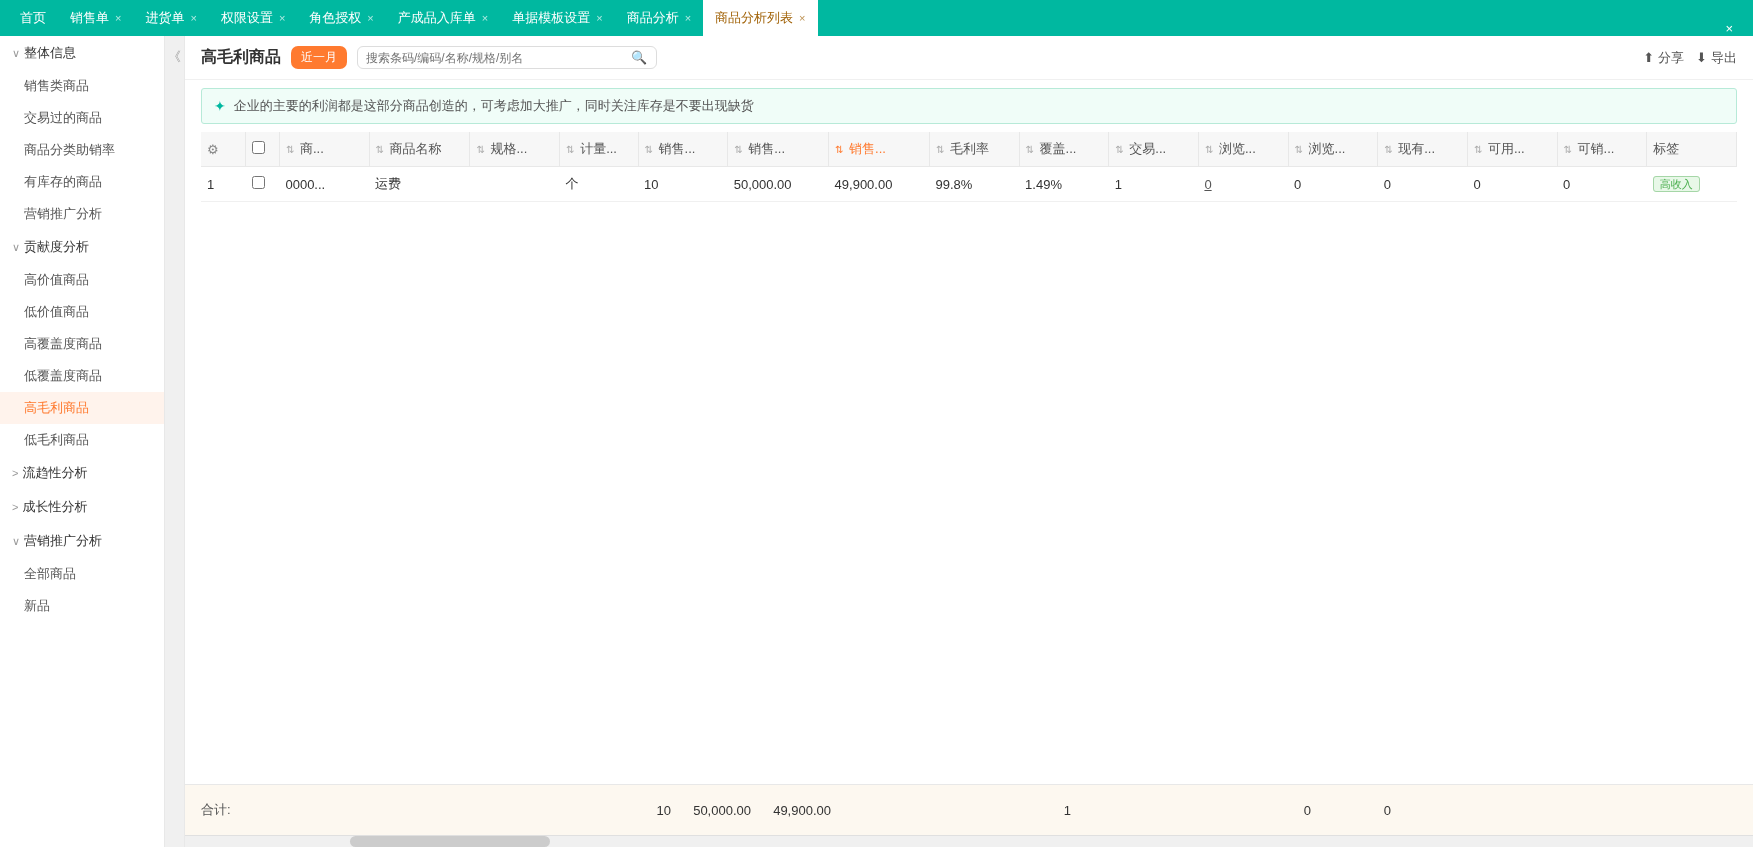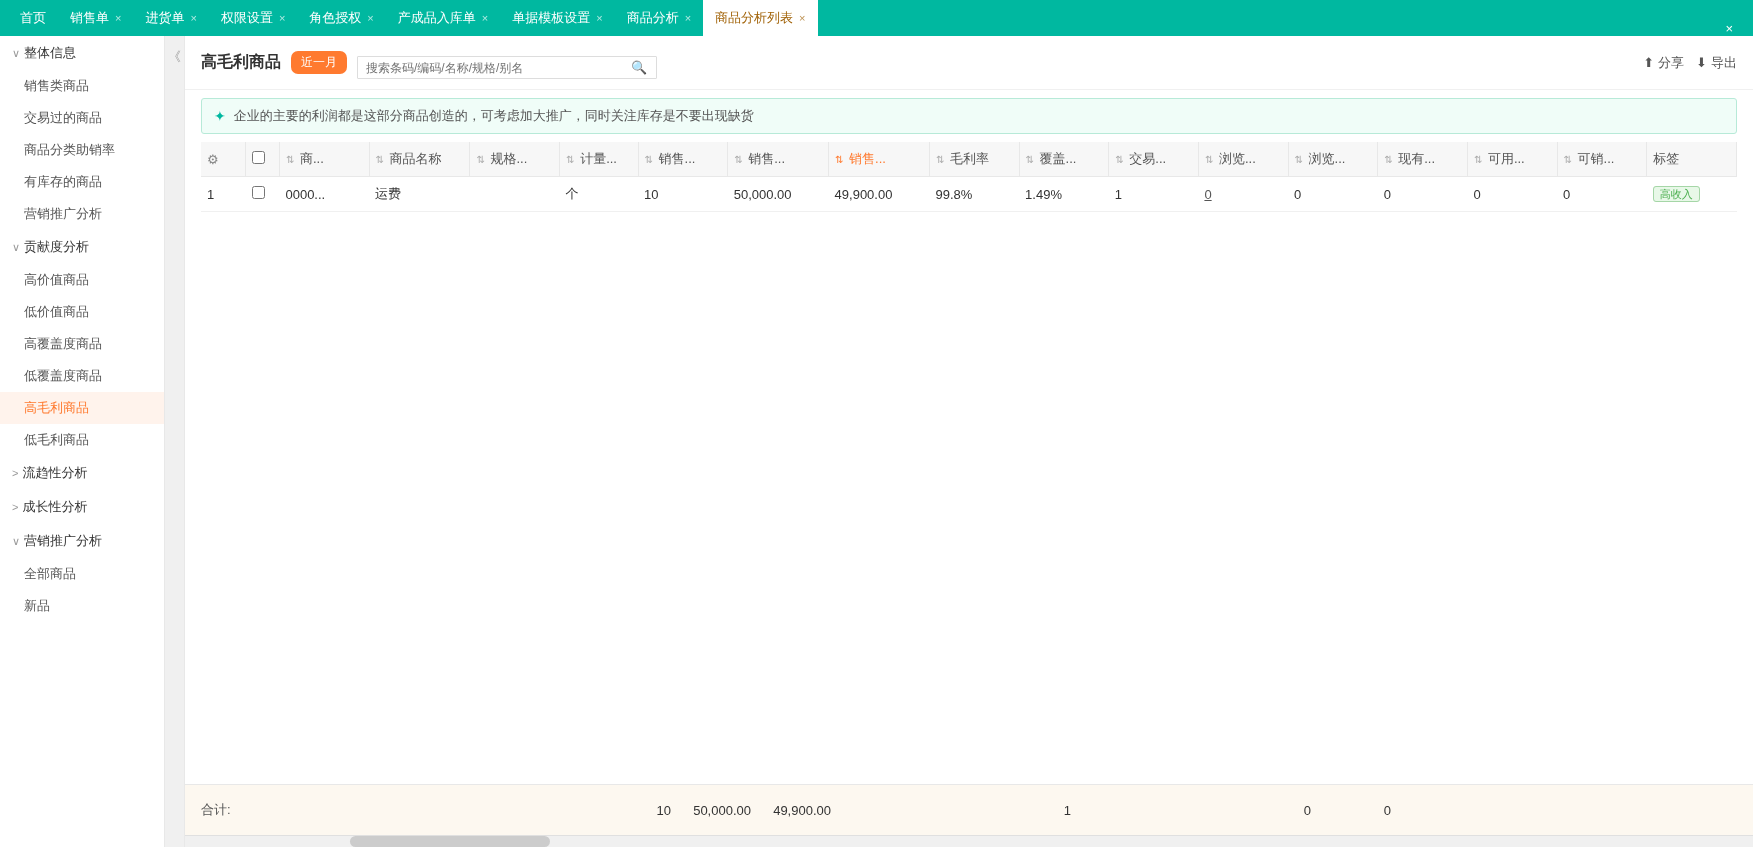--- a/index.html
+++ b/index.html
@@ -103,25 +103,24 @@
       border: none;
       border-radius: 7px;
       padding: 3px 10px;
       cursor: pointer;
       font-size: 12px;
     }
     .search-box {
       display: flex;
       align-items: center;
       border: 1px solid #ddd;
-      border-radius: 1px;
+      border-radius: 6px;
       padding: 3px 8px;
       flex: 1;
       max-width: 300px;
-      margin-top: 10px;
     }
     .search-box input {
       border: none;
       outline: none;
       font-size: 12px;
       flex: 1;
       color: #999;
     }
     .header-actions { margin-left: auto; display: flex; gap: 12px; }
     .action-btn {

